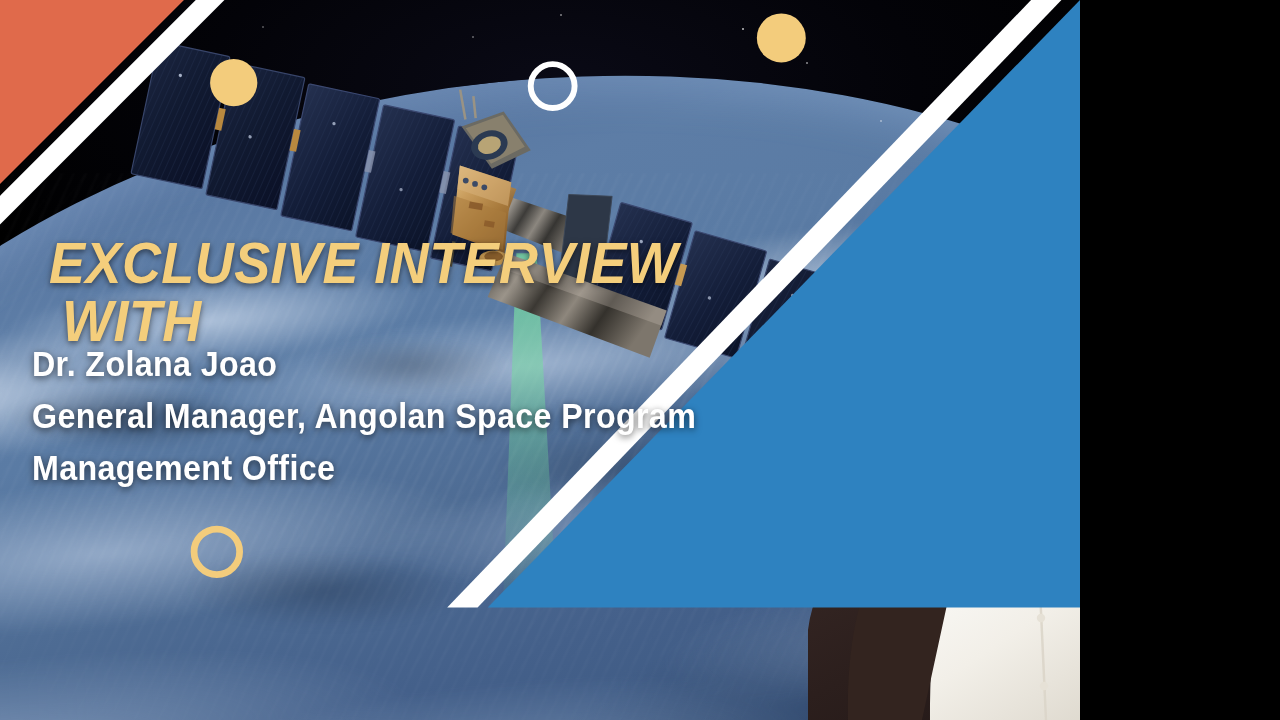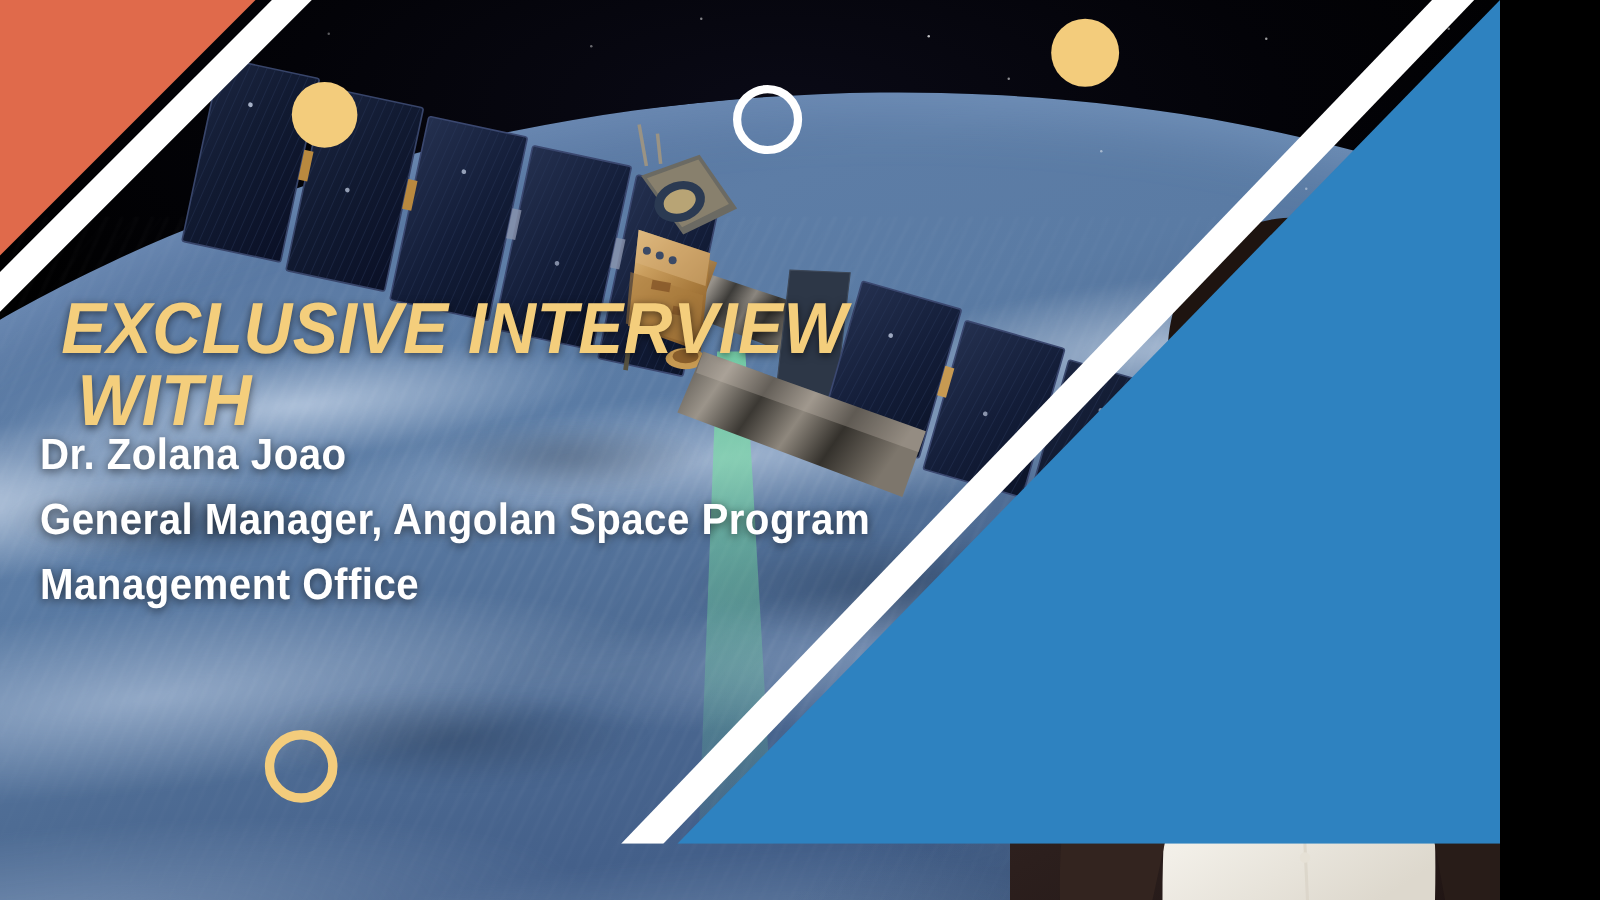--- a/index.html
+++ b/index.html
@@ -3,21 +3,21 @@
 <meta charset="utf-8">
 <title>Exclusive Interview Thumbnail</title>
 <style>
   html, body {
     margin: 0;
     padding: 0;
     background: #000;
   }
   .stage {
     position: relative;
-    width: 1200px;
+    width: 1080px;
     height: 720px;
     overflow: hidden;
     background: #0c4a6e;
     font-family: "Liberation Sans", sans-serif;
     user-select: none;
   }
 
   
   .bg-photo {
     position: absolute;

